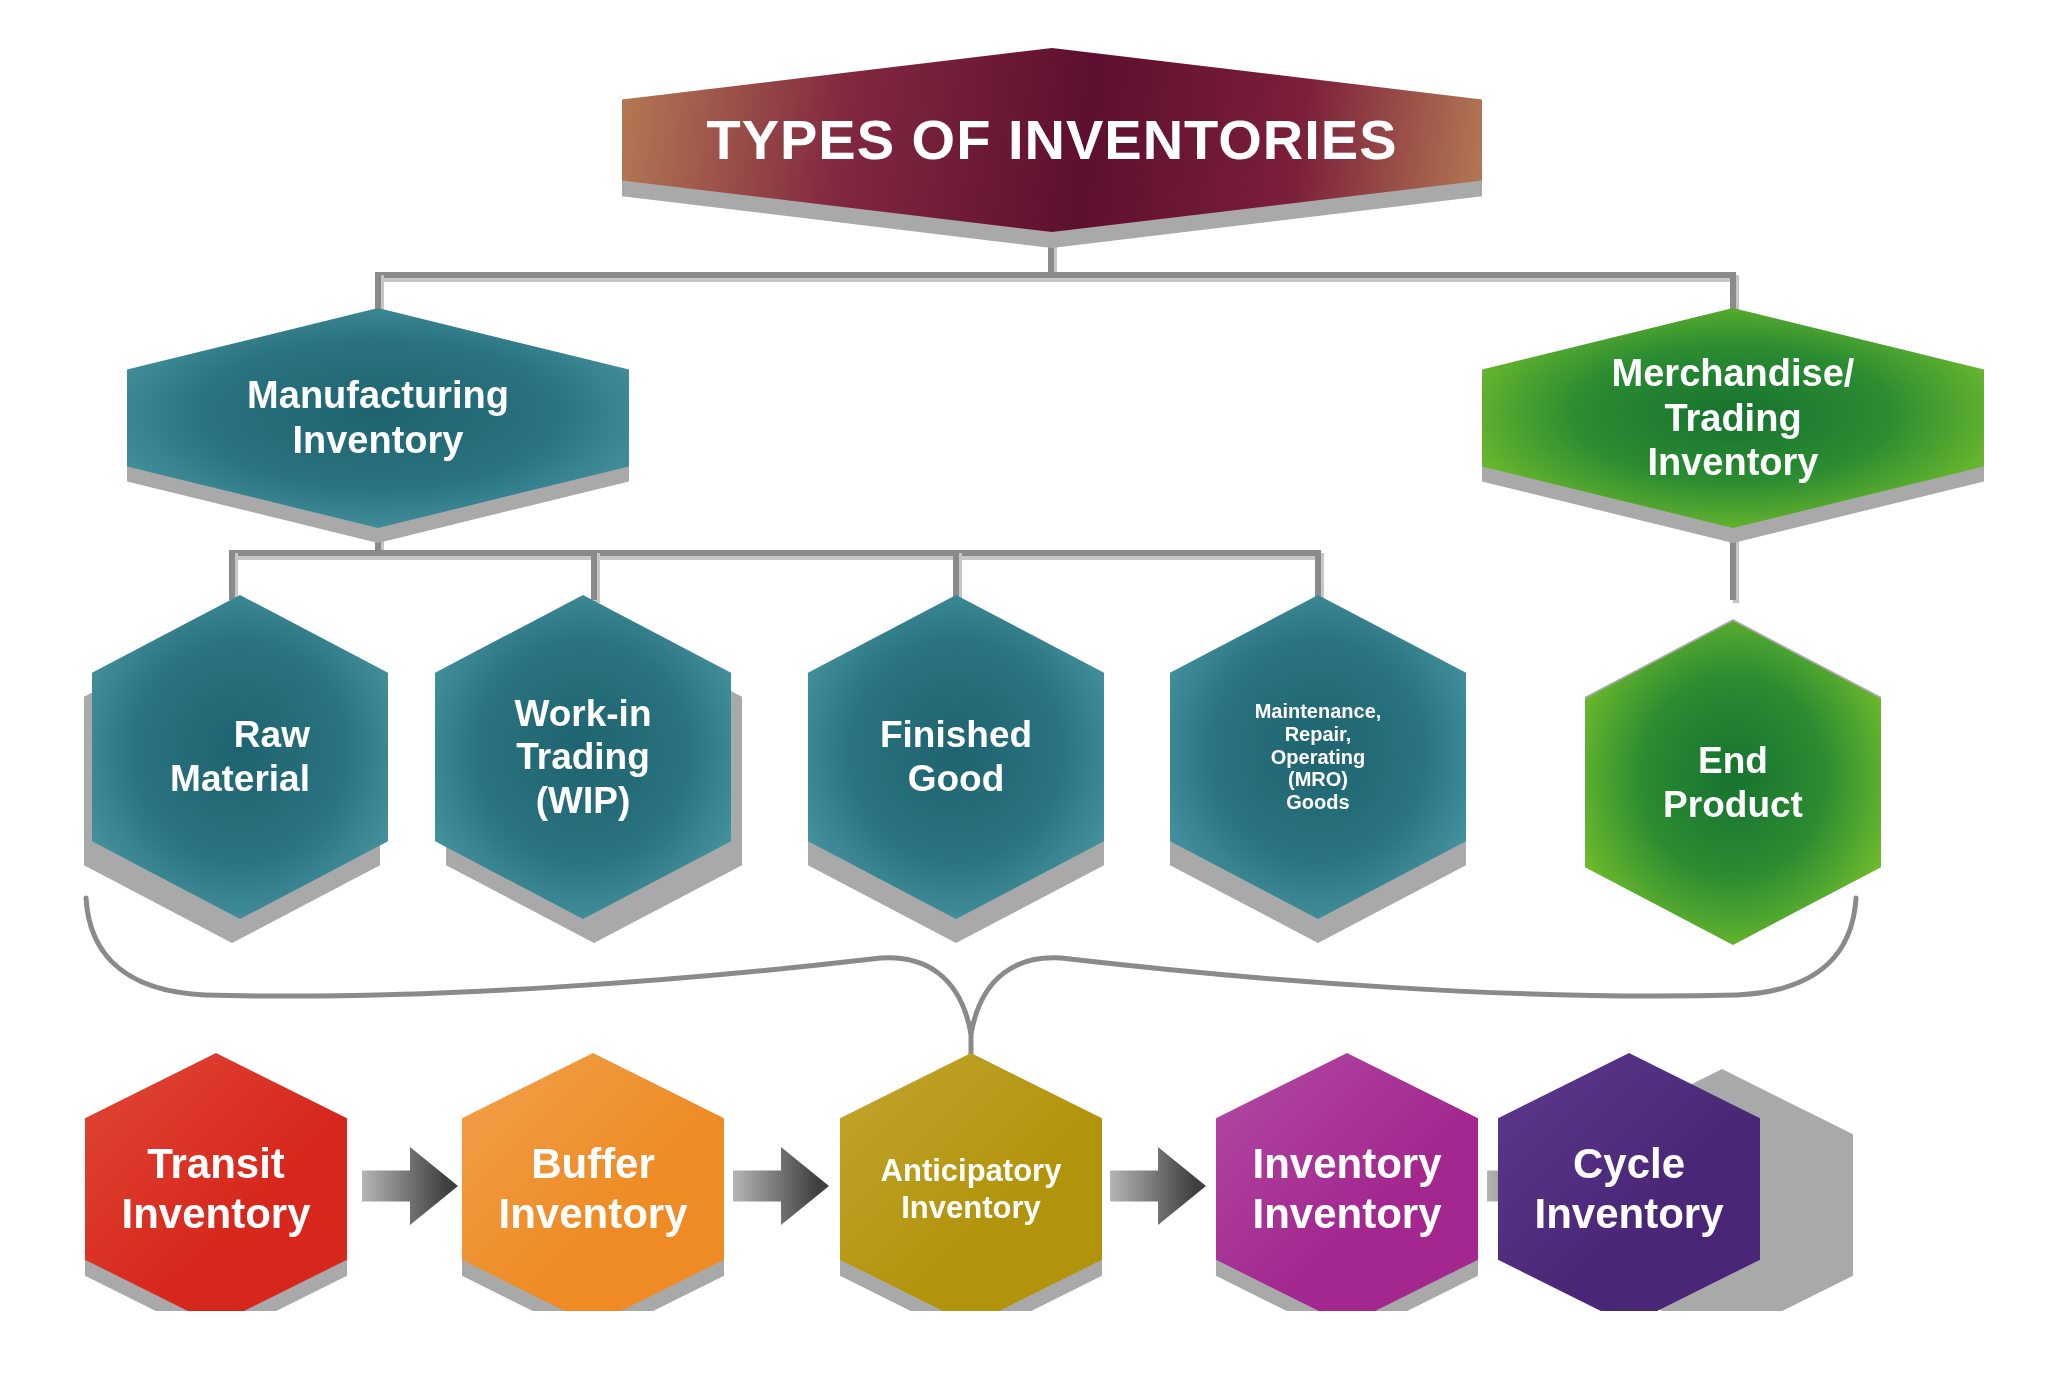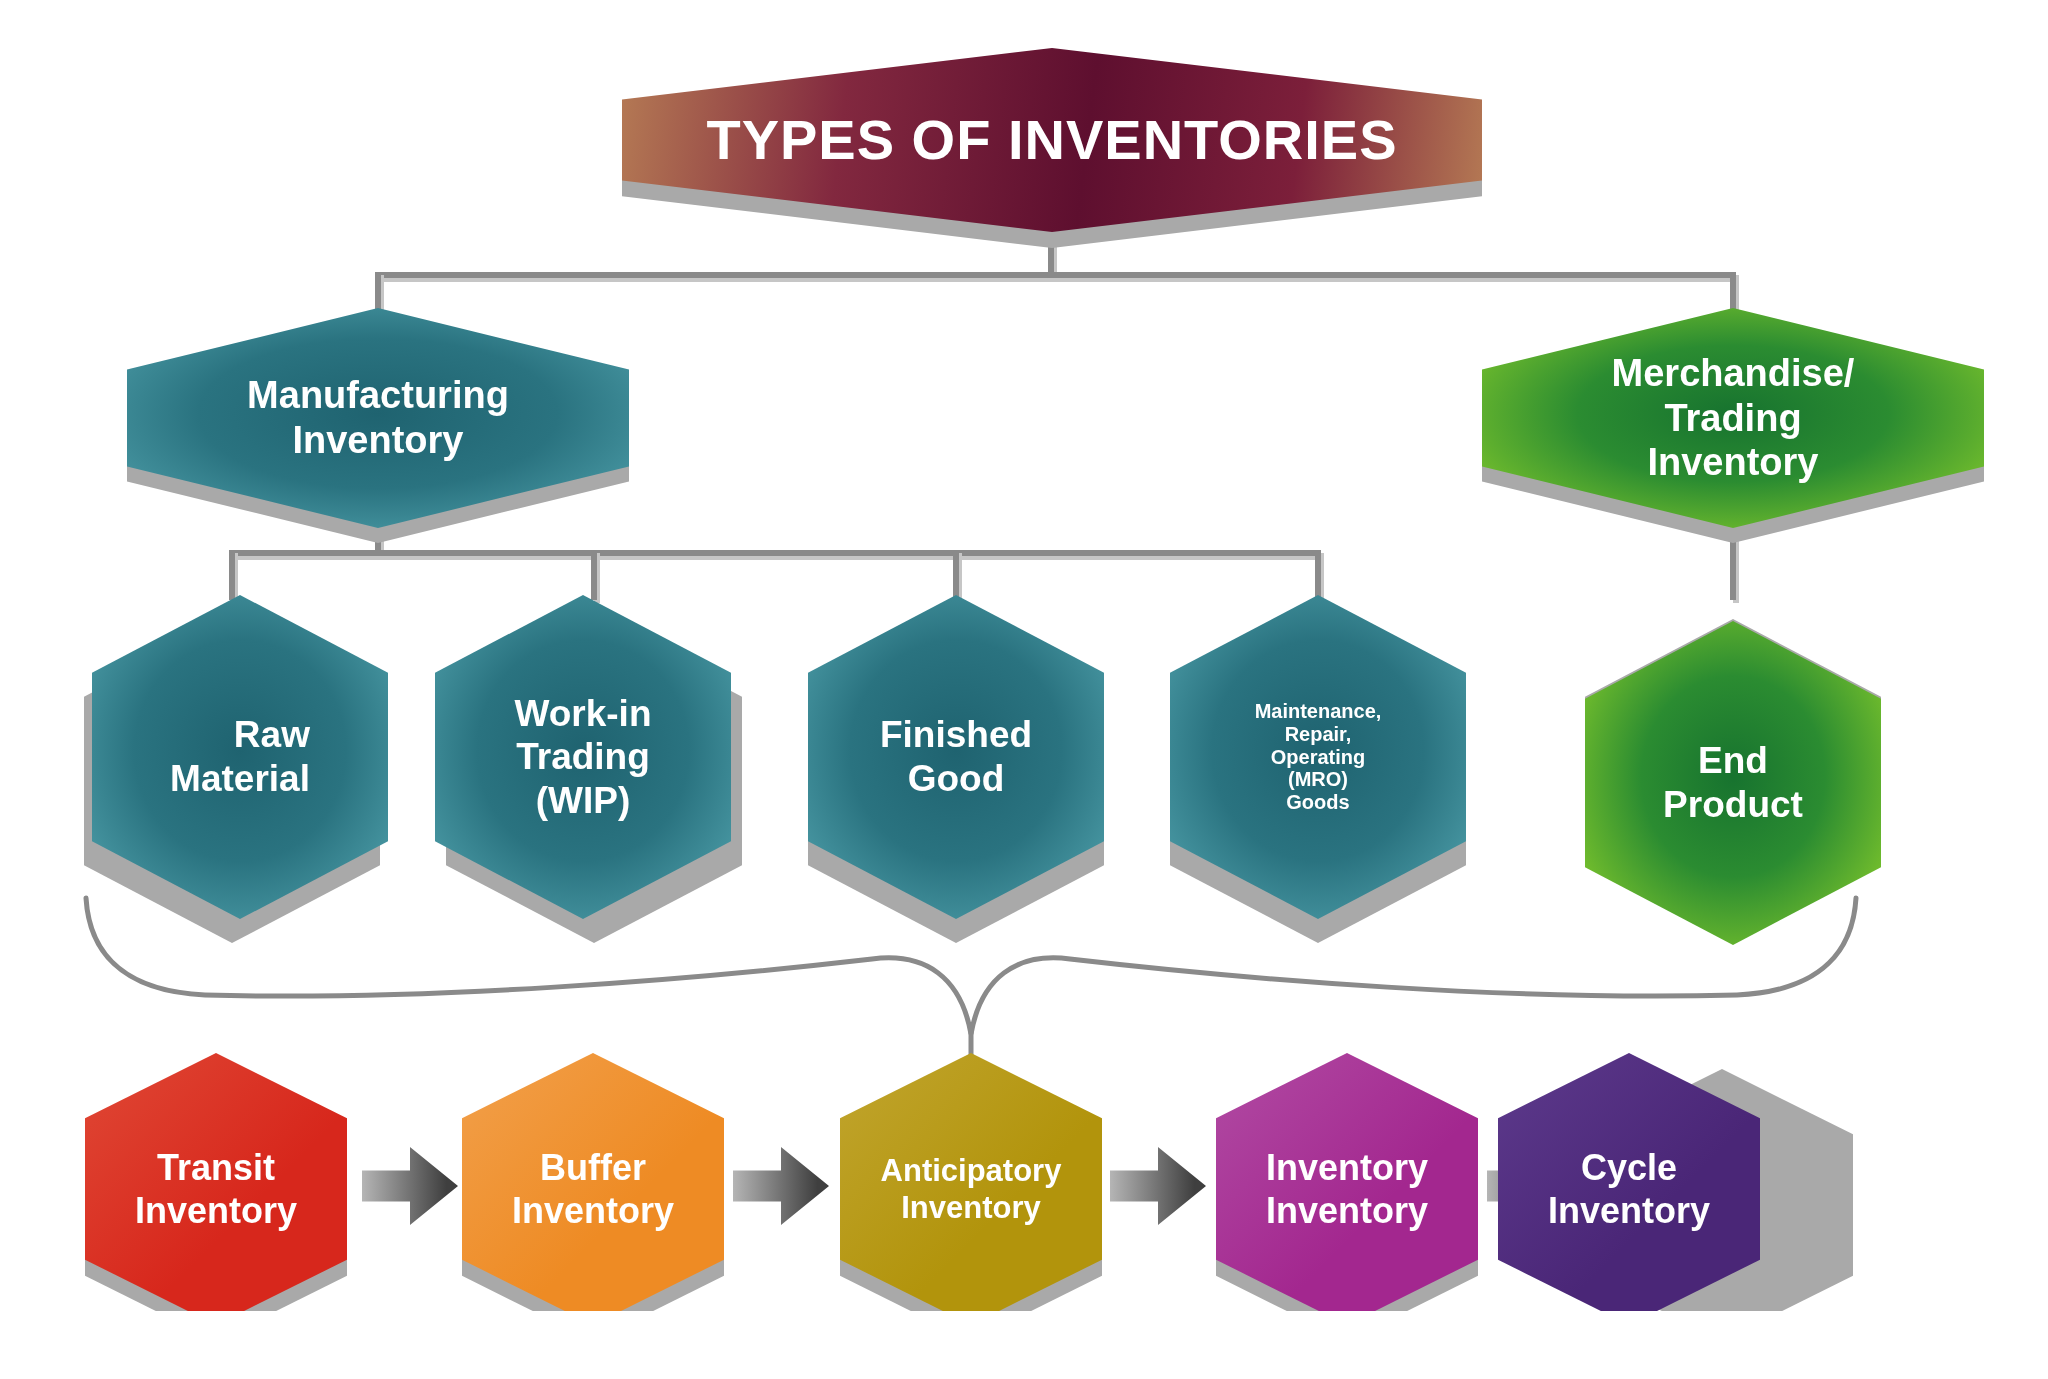--- a/index.html
+++ b/index.html
@@ -61,21 +61,21 @@
     z-index: 3;
     clip-path: polygon(0% 30%, 50% 30%, 50% 0%, 100% 50%, 50% 100%, 50% 70%, 0% 70%);
     background: linear-gradient(to right, var(--arrow-light, #b5b5b5) 0%, var(--arrow-dark, #3f3f3f) 88%);
   }
 
   
   .title-text   { font-size: 56px; line-height: 1.1; letter-spacing: 1px; }
   .banner-text  { font-size: 38px; line-height: 1.18; }
   .hex-text     { font-size: 37px; line-height: 1.18; }
   .hex-text-sm  { font-size: 20px; line-height: 1.14; }
-  .bottom-text  { font-size: 36px; line-height: 1.2; }
+  .bottom-text  { font-size: 42px; line-height: 1.2; }
 </style>
 </head>
 <body>
 
 <div class="stage">
 
   <svg class="abs lines-svg" width="2048" height="1379" viewBox="0 0 2048 1379">
     <path class="brace-path" d="M 86 898
          C 89 948, 118 991, 205 995
          C 430 1001, 690 980, 872 959

